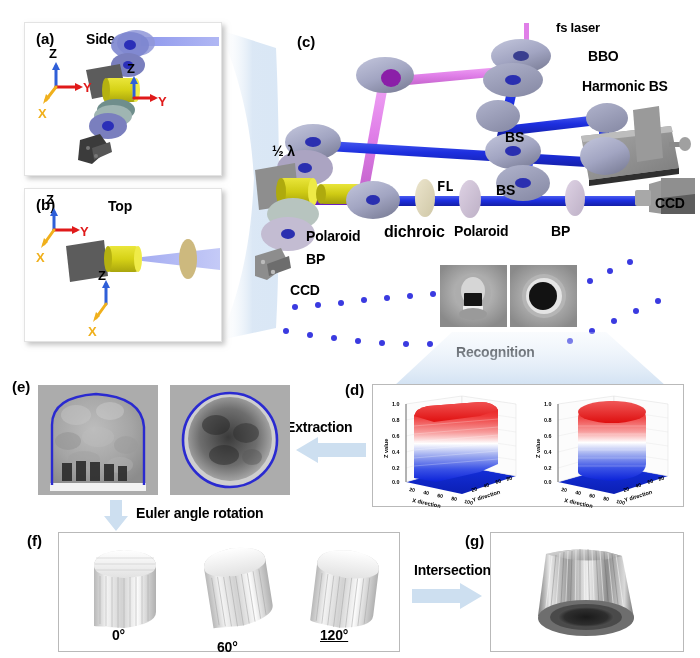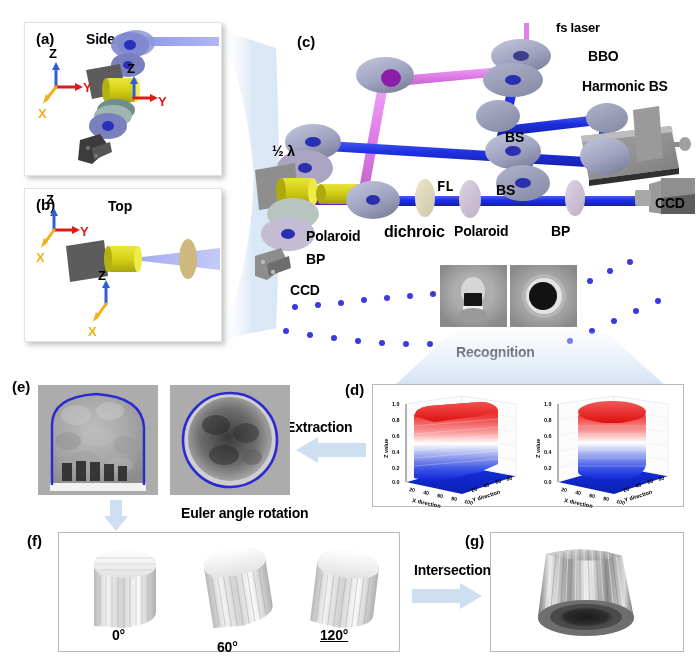--- a/index.html
+++ b/index.html
@@ -614,21 +614,21 @@
         <ellipse cx="54" cy="70" rx="15" ry="10" fill="#2a2a2a"></ellipse>
         <ellipse cx="82" cy="72" rx="10" ry="8" fill="#5a5a5a"></ellipse>
       </g>
       <circle cx="60" cy="55" r="47" fill="none" stroke="#2a2ad0" stroke-width="2.6"></circle>
     </svg>
   </div>
 
   <svg class="abs" style="left:102px;top:500px;" width="28" height="32">
     <path d="M8,0 L20,0 L20,16 L26,16 L14,31 L2,16 L8,16 Z" fill="#cddff0"></path>
   </svg>
-  <div class="lbl" style="left:136px;top:506px;font-size:14px;margin-left:45px;">Euler angle rotation</div>
+  <div class="lbl" style="left:136px;top:506px;font-size:14px;">Euler angle rotation</div>
 
   <div class="plainbox" style="left:58px;top:532px;width:340px;height:118px;"></div>
   <div class="panel-tag" style="left:27px;top:532px;">(f)</div>
 
   <svg class="abs" style="left:62px;top:536px;" width="332" height="110">
     <defs>
       <linearGradient id="ribG" x1="0" y1="0" x2="1" y2="0">
         <stop offset="0%" stop-color="#b8b8b8"></stop>
           <stop offset="20%" stop-color="#f4f4f4"></stop>
         <stop offset="45%" stop-color="#d2d2d2"></stop>

